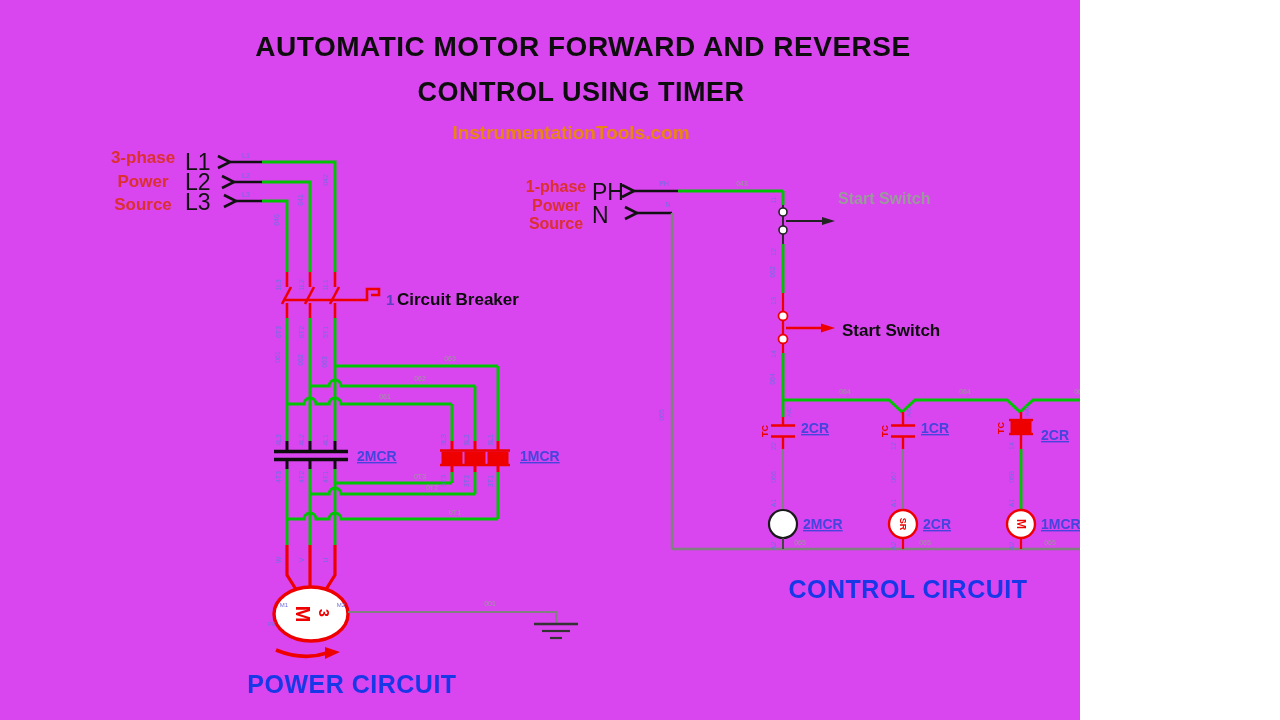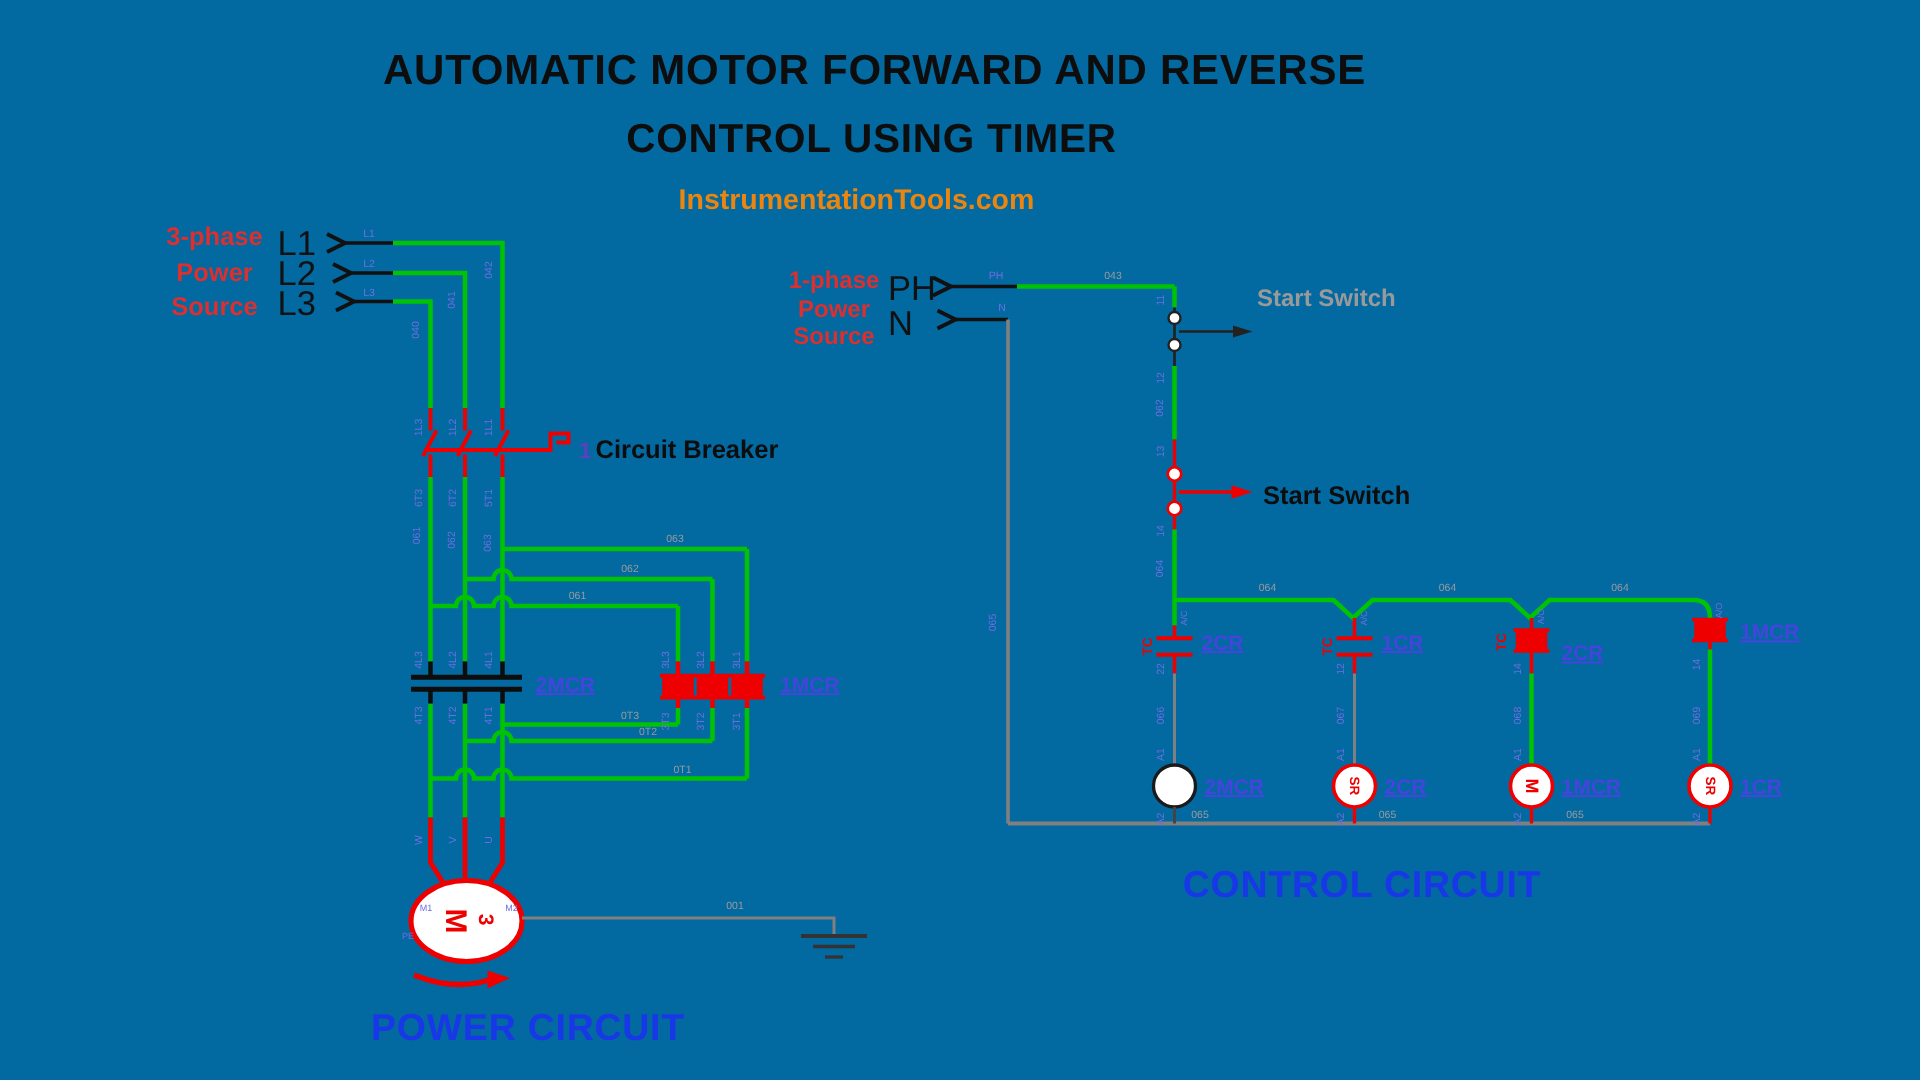--- a/index.html
+++ b/index.html
@@ -1,16 +1,16 @@
 <!DOCTYPE html>
 <html><head>
 <meta charset="utf-8">
 <style>
   html,body{margin:0;padding:0;background:#ffffff;}
-  .stage{position:relative;width:1280px;height:720px;background:#0369a1;overflow:hidden;
+  .stage{position:relative;width:1080px;height:720px;background:#d946ef;overflow:hidden;
          font-family:"Liberation Sans", sans-serif;}
   svg text{font-family:"Liberation Sans", sans-serif;}
   .title1{font-size:28px;font-weight:800;letter-spacing:.5px;fill:#0d0d0d;text-anchor:middle;}
   .title2{font-size:27px;font-weight:800;letter-spacing:.5px;fill:#0d0d0d;text-anchor:middle;}
   .site{font-size:19px;font-weight:700;fill:#ea860f;text-anchor:middle;}
   .srcred{font-size:17px;font-weight:700;fill:#dc2f2f;text-anchor:middle;}
   .srcred2{font-size:16px;font-weight:700;fill:#dc2f2f;text-anchor:middle;}
   .term{font-size:23px;fill:#111;}
   .caption{font-size:25px;font-weight:800;fill:#1838e8;text-anchor:middle;letter-spacing:.5px;}
   .comp{font-size:14px;font-weight:700;fill:#4545dd;text-decoration:underline;}

